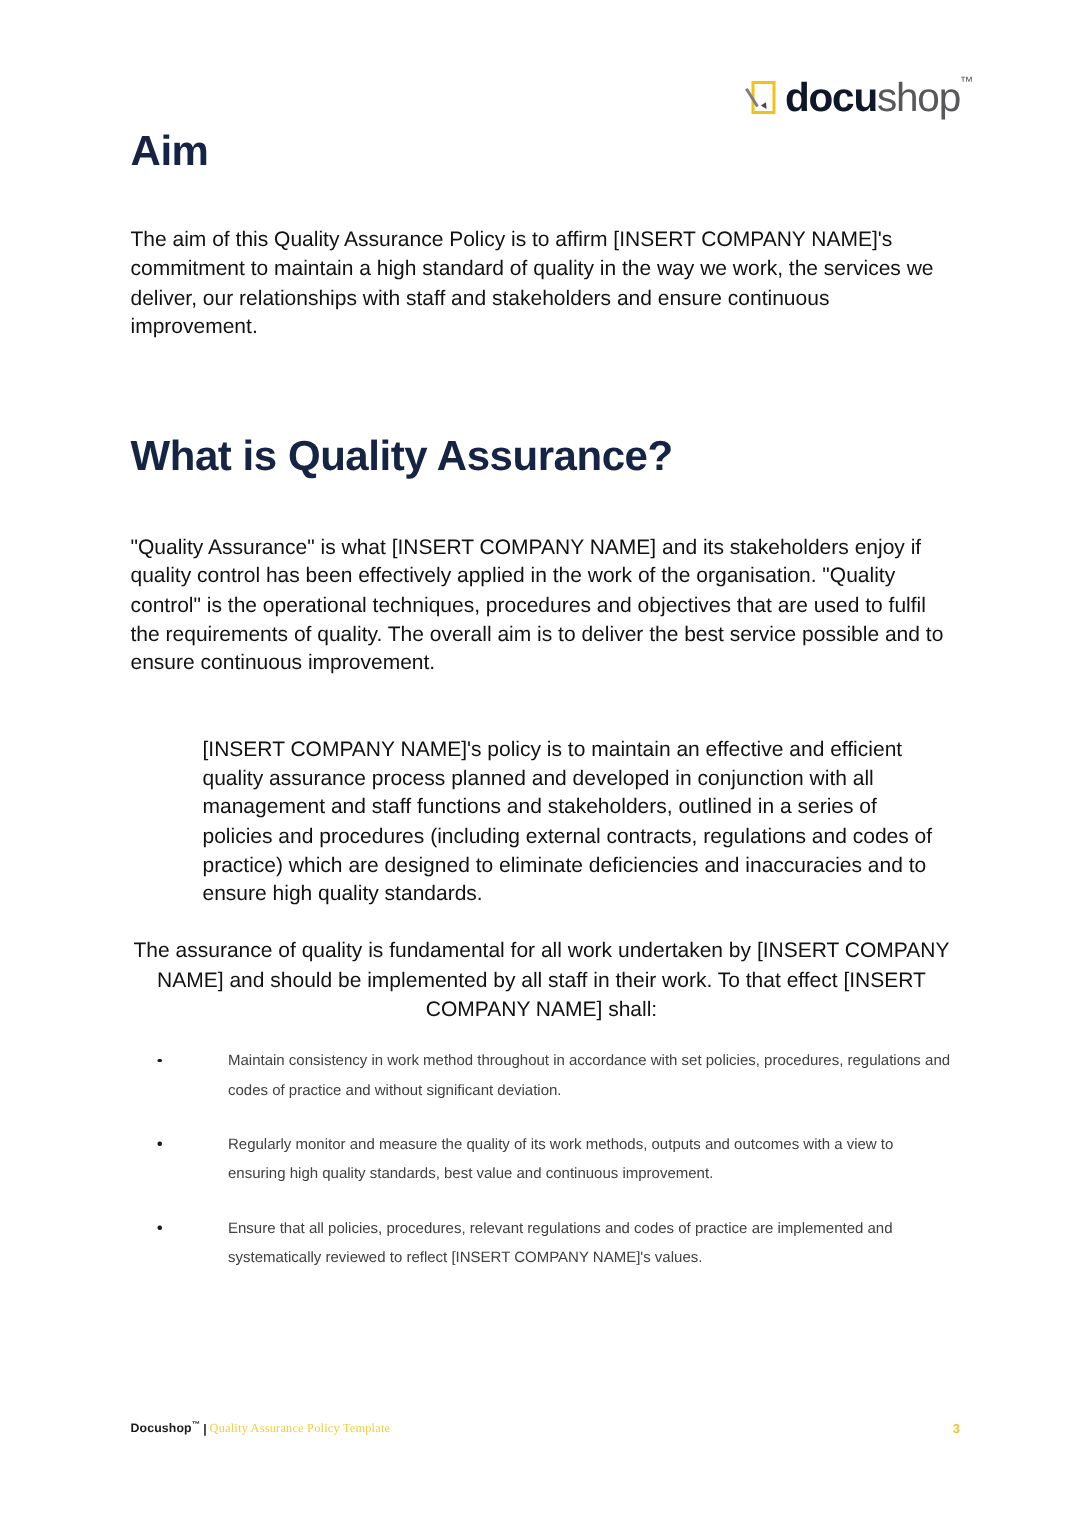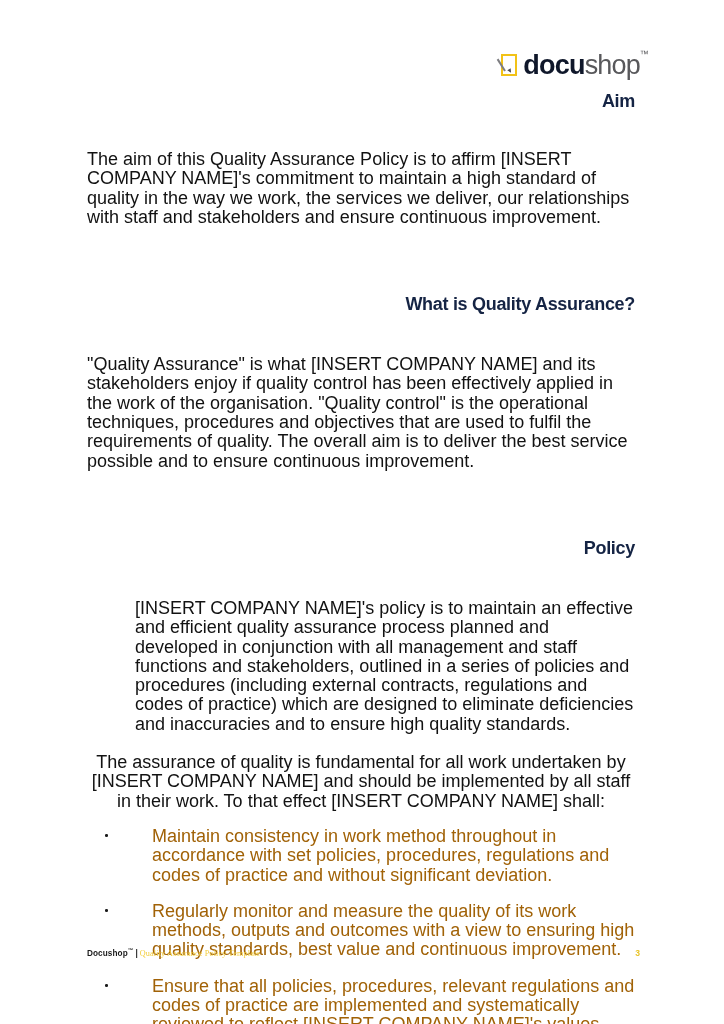--- a/index.html
+++ b/index.html
@@ -95,55 +95,54 @@
 
   
   .content {
     position: absolute;
     left: 87px;
     top: 88px;
     width: 548px;
   }
 
   h1.section-heading {
-    font-size: 18px;
+    font-size: 28px;
     line-height: 26px;
     font-weight: bold;
     color: #152444;
     margin: 0;
     letter-spacing: -0.3px;
-    text-align: right;
   }
   h1.h-aim     { margin-top: 0px;  margin-bottom: 0; }
-  h1.h-whatis  { margin-top: 64px; margin-bottom: 0; margin-left: 32px; }
+  h1.h-whatis  { margin-top: 64px; margin-bottom: 0; }
   h1.h-policy  { margin-top: 64px; margin-bottom: 0; }
 
   p.body-text {
-    font-size: 18px;
+    font-size: 14px;
     line-height: 19.3px;
     color: #121212;
     margin: 0;
   }
   p.p-aim    { margin-top: 36px; }
   p.p-whatis { margin-top: 38px; }
   p.p-policy { margin-top: 38px; margin-left: 48px; }
   p.p-assurance { margin-top: 19px; text-align: center; }
 
   ul.bullet-list {
     list-style: none;
     margin: 16px 0 0 0;
     padding: 0;
   }
   ul.bullet-list li {
     position: relative;
     padding-left: 65px;
     margin-top: 17px;
-    font-size: 18px;
+    font-size: 10px;
     line-height: 19.3px;
-    color: #a16207;
+    color: #404040;
   }
   ul.bullet-list li:first-child { margin-top: 0; }
   ul.bullet-list li .bullet-dot {
     position: absolute;
     left: 18px;
     top: 7.5px;
     width: 2.6px;
     height: 2.6px;
     background: #1a1a1a;
     border-radius: 50%;
@@ -209,21 +208,20 @@
   </div>
 
   <div class="content">
 
     <h1 class="section-heading h-aim">Aim</h1>
     <p class="body-text p-aim">The aim of this Quality Assurance Policy is to affirm [INSERT COMPANY NAME]'s commitment to maintain a high standard of quality in the way we work, the services we deliver, our relationships with staff and stakeholders and ensure continuous improvement.</p>
 
     <h1 class="section-heading h-whatis">What is Quality Assurance?</h1>
     <p class="body-text p-whatis">"Quality Assurance" is what [INSERT COMPANY NAME] and its stakeholders enjoy if quality control has been effectively applied in the work of the organisation. "Quality control" is the operational techniques, procedures and objectives that are used to fulfil the requirements of quality. The overall aim is to deliver the best service possible and to ensure continuous improvement.</p>
 
-    <h1 class="section-heading h-policy">Policy</h1>
     <p class="body-text p-policy">[INSERT COMPANY NAME]'s policy is to maintain an effective and efficient quality assurance process planned and developed in conjunction with all management and staff functions and stakeholders, outlined in a series of policies and procedures (including external contracts, regulations and codes of practice) which are designed to eliminate deficiencies and inaccuracies and to ensure high quality standards.</p>
     <p class="body-text p-assurance">The assurance of quality is fundamental for all work undertaken by [INSERT COMPANY NAME] and should be implemented by all staff in their work. To that effect [INSERT COMPANY NAME] shall:</p>
 
     <ul class="bullet-list">
       <li>
         <span class="bullet-dot"></span>
         <span>Maintain consistency in work method throughout in accordance with set policies, procedures, regulations and codes of practice and without significant deviation.</span>
       </li>
       <li>
         <span class="bullet-dot"></span>

